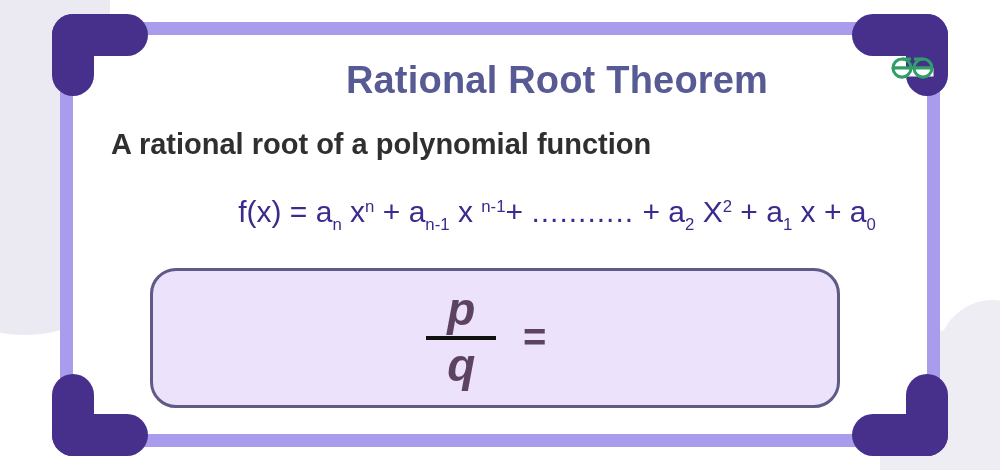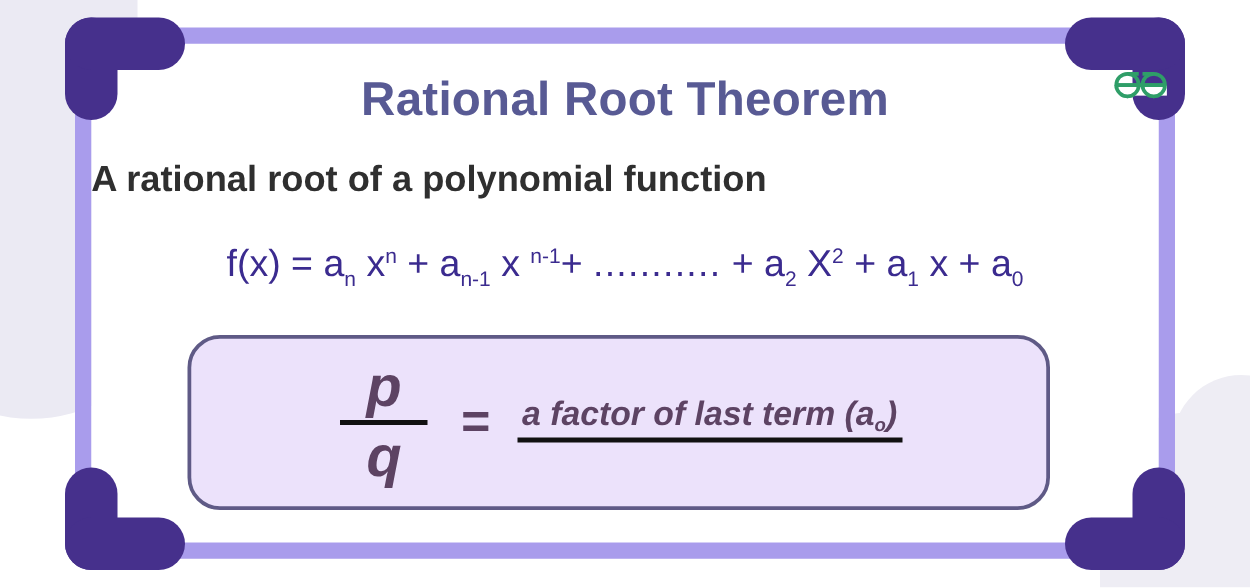--- a/index.html
+++ b/index.html
@@ -120,20 +120,21 @@
   }
 
   
   .content {
     position: absolute;
     left: 73px;
     top: 35px;
     width: 854px;
     height: 399px;
     z-index: 4;
+    padding-left: 38px;
   }
 
   .title {
     position: absolute;
     top: 24px;
     width: 100%;
     text-align: center;
     font-size: 38px;
     font-weight: bold;
     color: #585a94;
@@ -292,21 +293,20 @@
 
         <div class="frac frac-pq">
           <div class="num">p</div>
           <div class="bar"></div>
           <div class="den">q</div>
         </div>
 
         <div class="eq">=</div>
 
         <div class="frac frac-words">
-          <div class="num"><span>a factor of last term (a</span><sub>o</sub><span>)</span></div>
           <div class="bar"></div>
         </div>
 
       </div>
     </div>
 
   </div>
 </div>
 
 </body></html>

